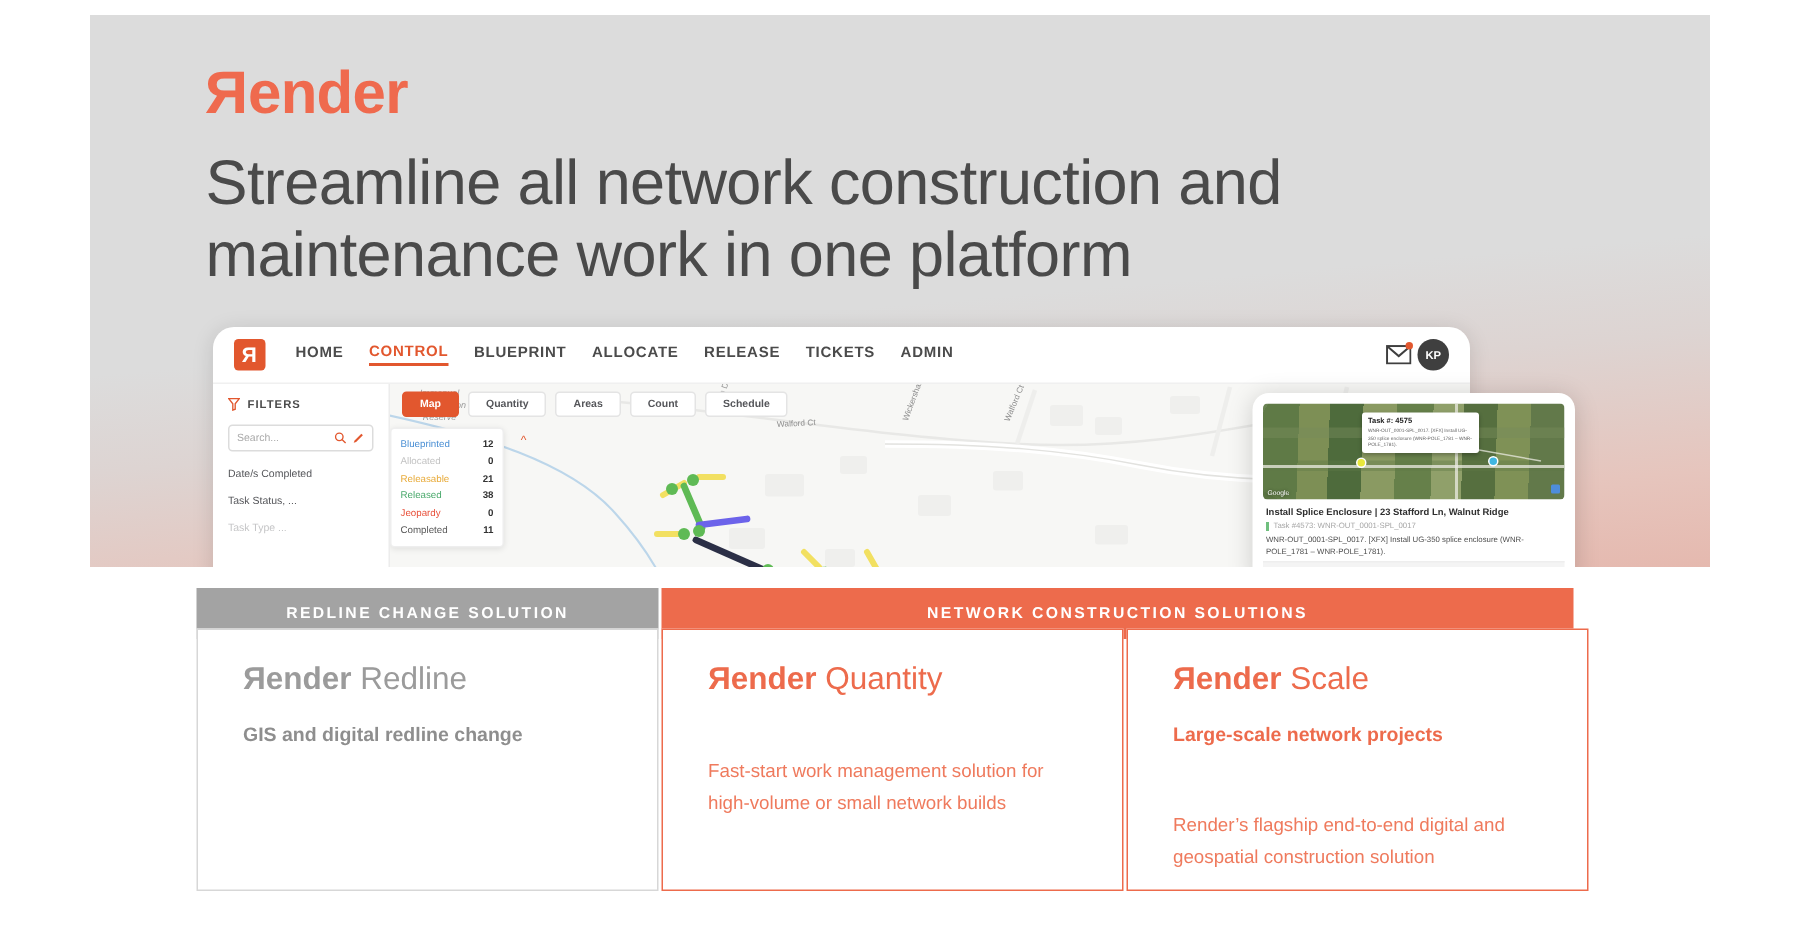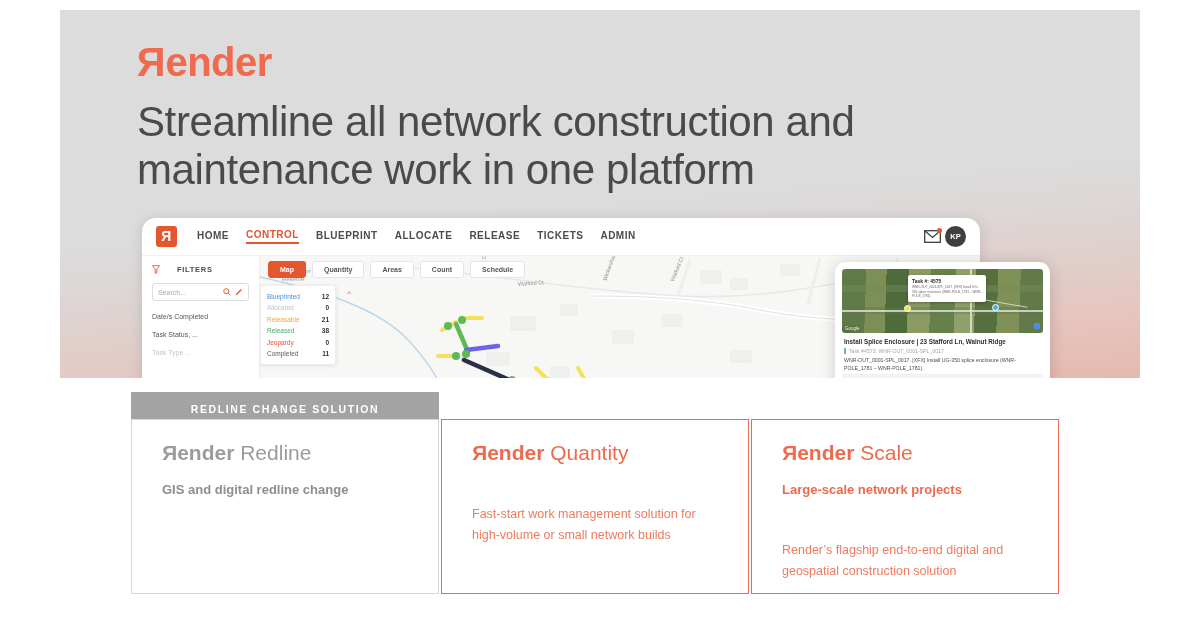--- a/index.html
+++ b/index.html
@@ -62,21 +62,21 @@
     width: 21px; height: 21px; border-radius: 50%; background: #3f3f3f;
     color: #fff; font-size: 7.5px; font-weight: bold; line-height: 21px; text-align: center;
   }
 
   .app-body { display: flex; height: 134px; position: relative; }
   .filters-pane {
     width: 118px; flex: none; padding: 9px 10px 0 10px;
     border-right: 1px solid #ececec; background: #fff;
   }
   .filters-head {
-    display: flex; align-items: center; gap: 17px;
+    display: flex; align-items: center; gap: 5px;
     font-size: 7.5px; font-weight: bold; color: #4b4b4b; letter-spacing: 0.7px;
     margin-bottom: 9px;
   }
   .search-box {
     height: 18px; border: 1px solid #dcdcdc; border-radius: 3px;
     display: flex; align-items: center; padding: 0 5px; margin-bottom: 12px;
   }
   .search-box .ph { font-size: 7px; color: #a9a9a9; flex: 1; }
   .filter-row { font-size: 7px; color: #55565a; margin-bottom: 11px; }
   .filter-row.faded { opacity: 0.35; }
@@ -369,20 +369,21 @@
       <div class="task-body">
         <div class="task-title">Install Splice Enclosure | 23 Stafford Ln, Walnut Ridge</div>
         <div class="task-sub">Task #4573: WNR-OUT_0001-SPL_0017</div>
         <div class="task-desc">WNR-OUT_0001-SPL_0017. [XFX] Install UG-350 splice enclosure (WNR-POLE_1781 – WNR-POLE_1781).</div>
       </div>
       <div class="task-fade"></div>
     </div>
   </div>
 
   <div class="band gray">REDLINE CHANGE SOLUTION</div>
+  <div class="band orange">NETWORK CONSTRUCTION SOLUTIONS</div>
 
   <div class="card c1">
     <div class="card-logo"><span class="rb"><span class="rev-r">R</span><span>ender</span></span> <span class="rt">Redline</span></div>
     <div class="card-sub">GIS and digital redline change</div>
   </div>
 
   <div class="card c2">
     <div class="card-logo"><span class="rb"><span class="rev-r">R</span><span>ender</span></span> <span class="rt">Quantity</span></div>
     <div class="card-desc">Fast-start work management solution for high-volume or small network builds</div>
   </div>

